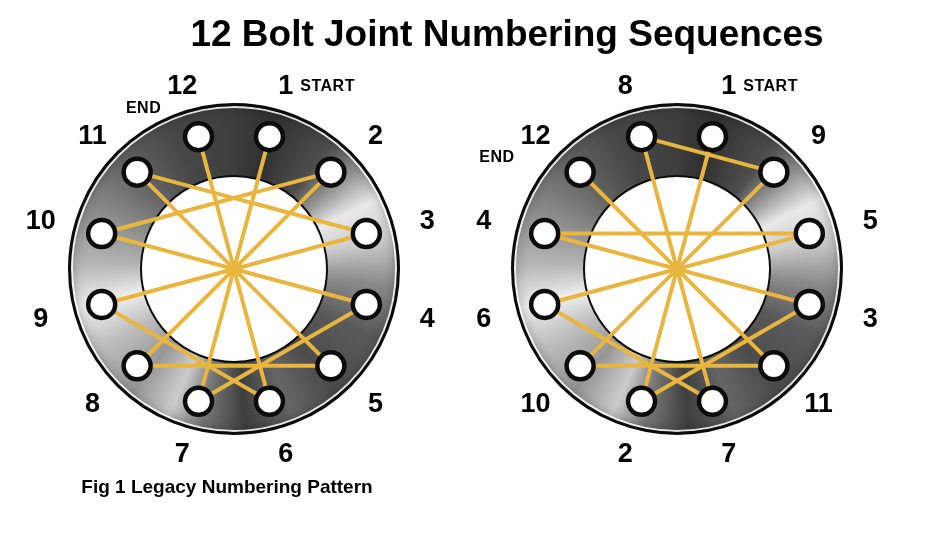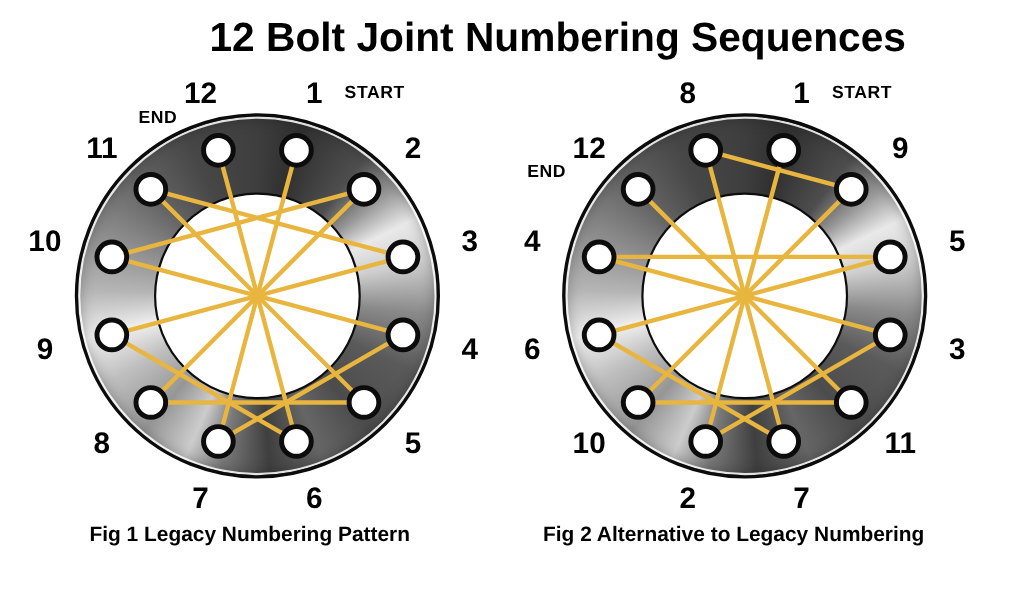--- a/index.html
+++ b/index.html
@@ -28,21 +28,21 @@
   }
   .flange svg.overlay{position:absolute;left:0;top:0;}
   .bolt-label{
     position:absolute;transform:translate(-50%,-50%);
     font-size:27px;font-weight:bold;line-height:1;white-space:nowrap;
   }
   .bolt-label .tag{
     position:absolute;top:50%;transform:translateY(-50%);
     font-size:16px;font-weight:bold;letter-spacing:.5px;
   }
-  .bolt-label .tag-start{left:100%;margin-left:20px;}
+  .bolt-label .tag-start{left:100%;margin-left:7px;}
   .bolt-label .tag-end{right:100%;margin-right:6px;margin-top:22px;}
   .caption{
     position:absolute;top:476px;width:460px;text-align:center;
     font-size:19px;font-weight:bold;line-height:1.15;
   }
 </style>
 </head>
 <body>
 
 <div class="page">
@@ -126,14 +126,13 @@
       <div class="bolt-label" style="left: 271.764px; top: 403.526px;">7</div>
       <div class="bolt-label" style="left: 168.236px; top: 403.526px;">2</div>
       <div class="bolt-label" style="left: 78.5786px; top: 354.35px;">10</div>
       <div class="bolt-label" style="left: 26.8148px; top: 269.176px;">6</div>
       <div class="bolt-label" style="left: 26.8148px; top: 170.824px;">4</div>
       <div class="bolt-label" style="left: 78.5786px; top: 85.6497px;">12<span class="tag tag-end">END</span></div>
       <div class="bolt-label" style="left: 168.236px; top: 36.4741px;">8</div>
     </div>
 
   <div class="caption" style="left:-3px;">Fig 1 Legacy Numbering Pattern</div>
-  <div class="caption" style="left:437px;">Fig 2 Alternative to Legacy Numbering</div>
 </div>
 
 </body></html>

